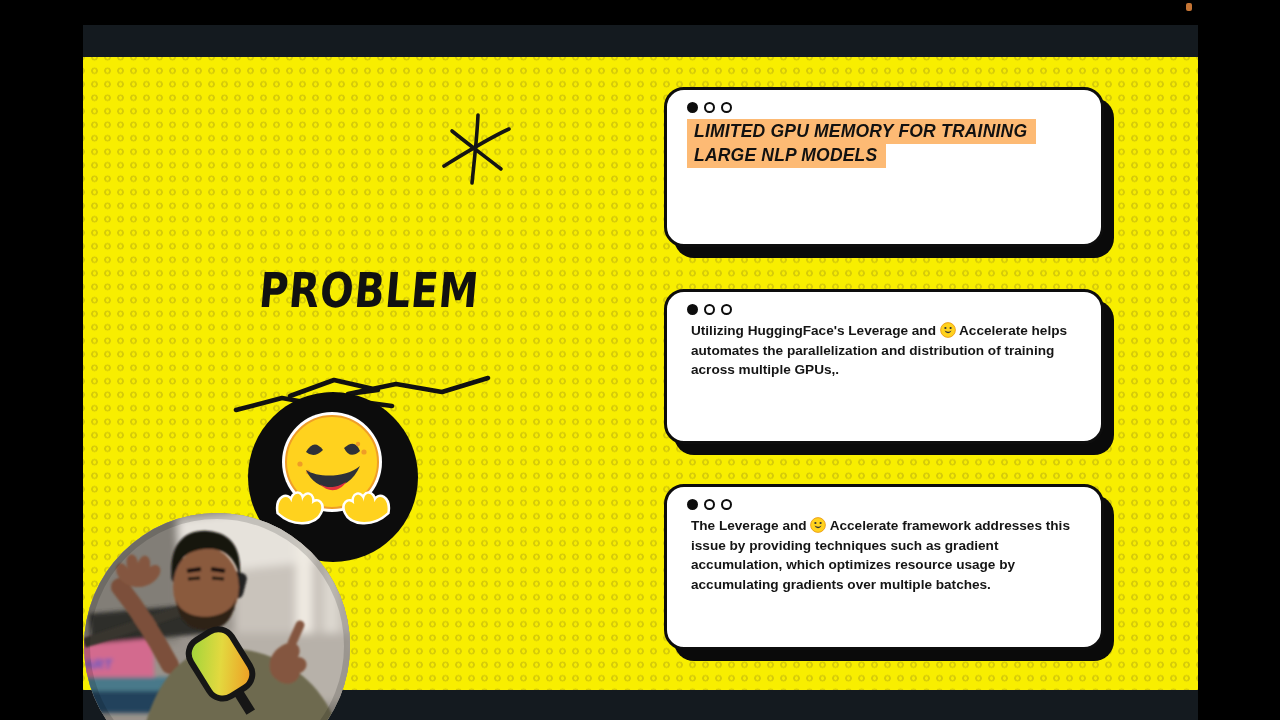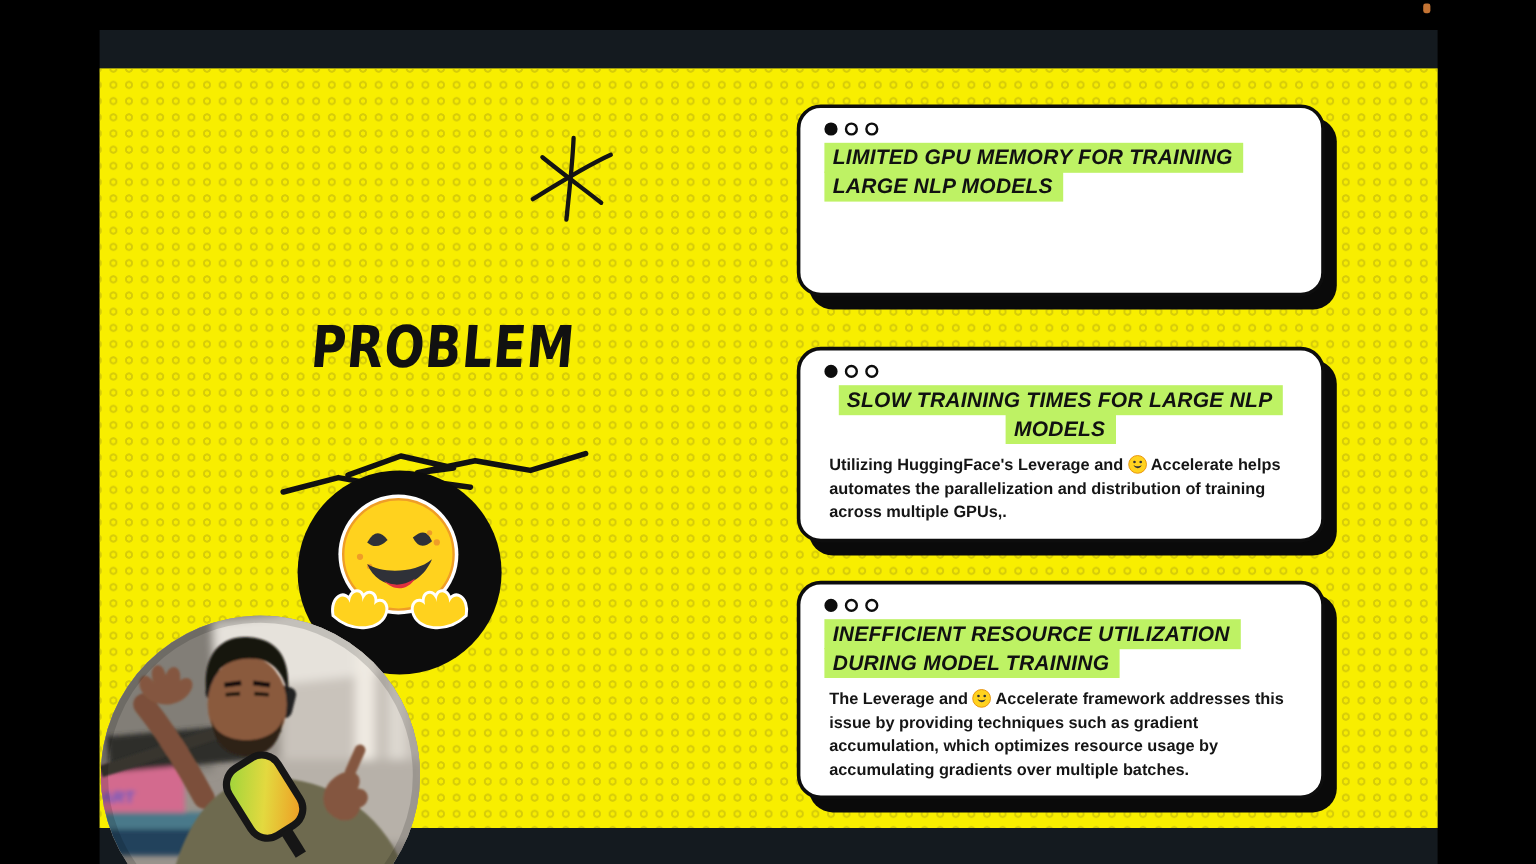--- a/index.html
+++ b/index.html
@@ -33,21 +33,21 @@
     border-radius:20px;box-shadow:10px 11px 0 #0a0a0a;padding:8px 20px 12px 20px;box-sizing:border-box;z-index:2;}
   .card1{top:87px;min-height:160px;}
   .card2{top:289px;min-height:155px;}
   .card3{top:484px;min-height:166px;}
   .dots{display:flex;gap:6px;margin:4px 0 6px 0;}
   .dot{width:11px;height:11px;border-radius:50%;border:2.5px solid #0d0d0d;background:#fff;box-sizing:border-box;}
   .dot.filled{background:#0d0d0d;}
   .card-title{margin:0 0 9px 0;font-size:17.5px;line-height:24px;font-weight:bold;font-style:italic;
     color:#111;letter-spacing:.2px;max-width:402px;}
   .card-title.center{text-align:center;max-width:none;}
-  .hl{background:#bef264;padding:2px 9px 3px 7px;-webkit-box-decoration-break:clone;box-decoration-break:clone;}
+  .hl{background:#fdba74;padding:2px 9px 3px 7px;-webkit-box-decoration-break:clone;box-decoration-break:clone;}
   .card-body{margin:4px 0 0 4px;font-size:13.6px;line-height:19.5px;font-weight:bold;color:#151515;max-width:402px;}
   .mini-hf{display:inline-block;vertical-align:-3px;line-height:0;}
 
   
   .webcam{position:absolute;left:84px;top:513px;width:266px;height:266px;border-radius:50%;
     overflow:hidden;background:#99938c;z-index:5;}
   .webcam svg{display:block;}
 </style>
 </head>
 <body>
@@ -103,38 +103,36 @@
     </div>
     <h2 class="card-title"><span class="hl">LIMITED GPU MEMORY FOR TRAINING LARGE NLP MODELS</span></h2>
   </div>
 
   <div class="card card2">
     <div class="dots">
       <span class="dot filled"></span>
       <span class="dot"></span>
       <span class="dot"></span>
     </div>
-    <h2 class="card-title center"><span class="hl">SLOW TRAINING TIMES FOR LARGE NLP MODELS</span></h2>
     <p class="card-body"><span>Utilizing HuggingFace's Leverage and</span>
       <span class="mini-hf"><svg width="16" height="16" viewBox="0 0 16 16">
             <circle cx="8" cy="8" r="7.4" fill="#ffd21e" stroke="#e8930c" stroke-width="0.8"></circle>
             <circle cx="5.4" cy="6" r="1.1" fill="#2f3138"></circle>
             <circle cx="10.6" cy="6" r="1.1" fill="#2f3138"></circle>
             <path d="M4.6,8.6 C5.8,12 10.2,12 11.4,8.4 C9.6,10 6.4,10 4.6,8.6 Z" fill="#2f3138"></path>
           </svg></span>
       <span>Accelerate helps automates the parallelization and distribution of training across multiple GPUs,.</span></p>
   </div>
 
   <div class="card card3">
     <div class="dots">
       <span class="dot filled"></span>
       <span class="dot"></span>
       <span class="dot"></span>
     </div>
-    <h2 class="card-title"><span class="hl">INEFFICIENT RESOURCE UTILIZATION DURING MODEL TRAINING</span></h2>
     <p class="card-body"><span>The Leverage and</span>
       <span class="mini-hf"><svg width="16" height="16" viewBox="0 0 16 16">
             <circle cx="8" cy="8" r="7.4" fill="#ffd21e" stroke="#e8930c" stroke-width="0.8"></circle>
             <circle cx="5.4" cy="6" r="1.1" fill="#2f3138"></circle>
             <circle cx="10.6" cy="6" r="1.1" fill="#2f3138"></circle>
             <path d="M4.6,8.6 C5.8,12 10.2,12 11.4,8.4 C9.6,10 6.4,10 4.6,8.6 Z" fill="#2f3138"></path>
           </svg></span>
       <span>Accelerate framework addresses this issue by providing techniques such as gradient accumulation, which optimizes resource usage by accumulating gradients over multiple batches.</span></p>
   </div>
 

